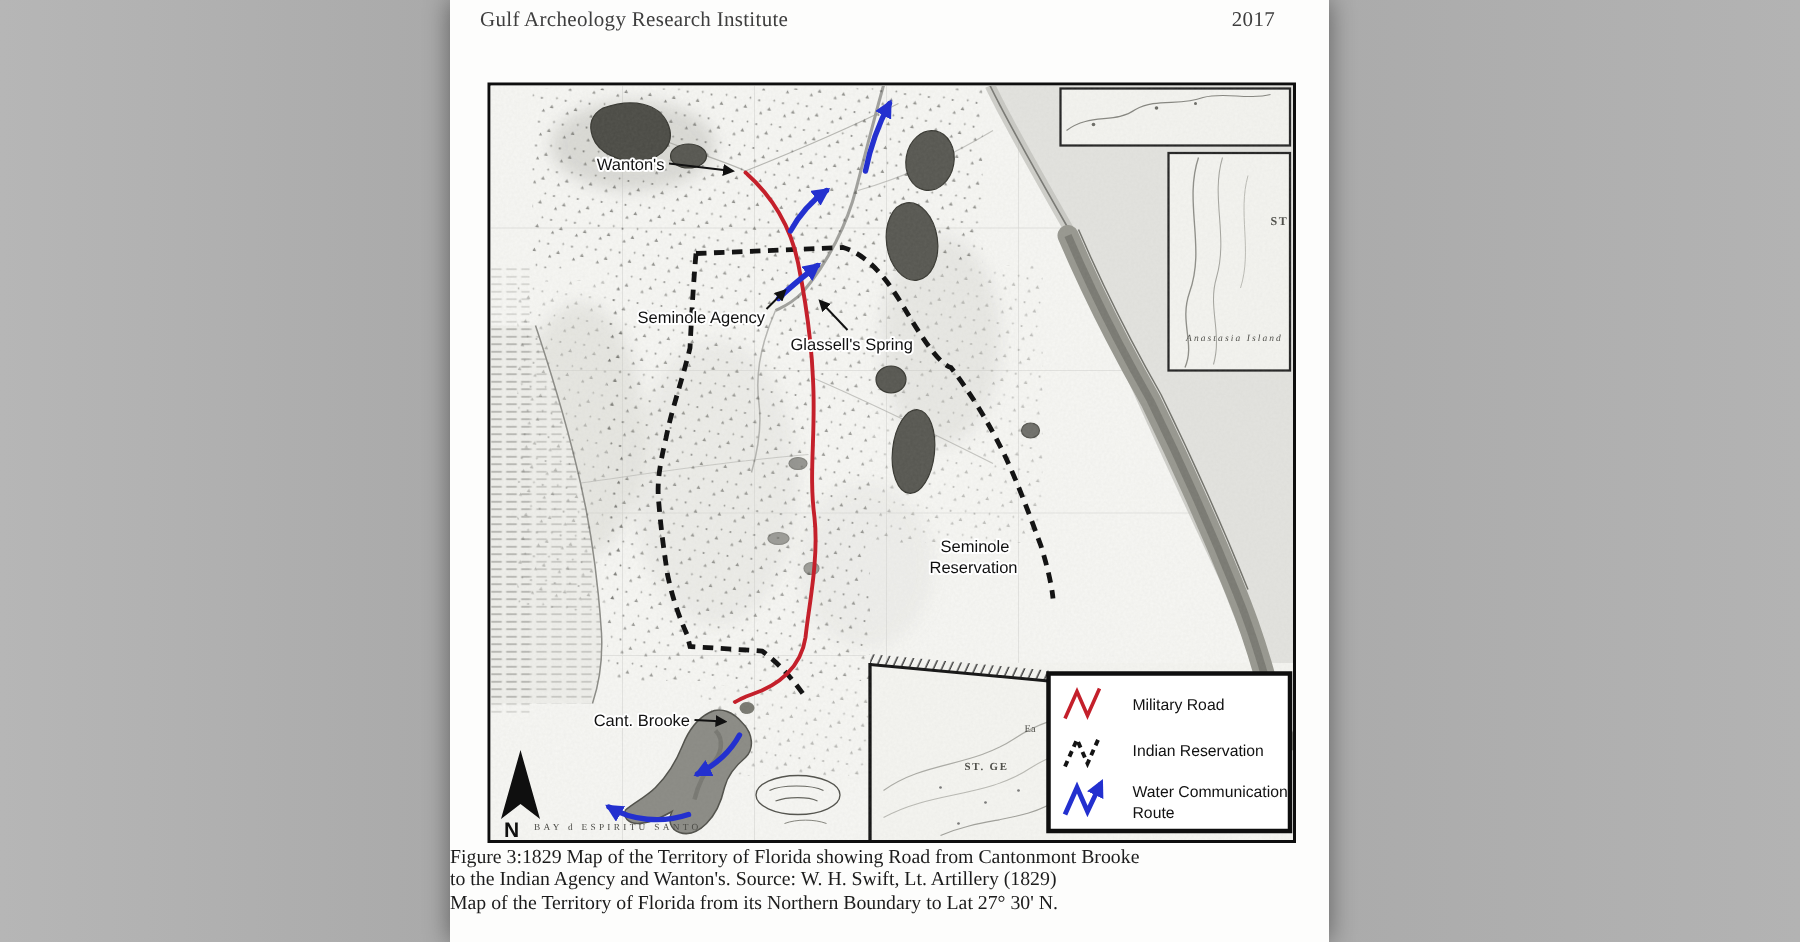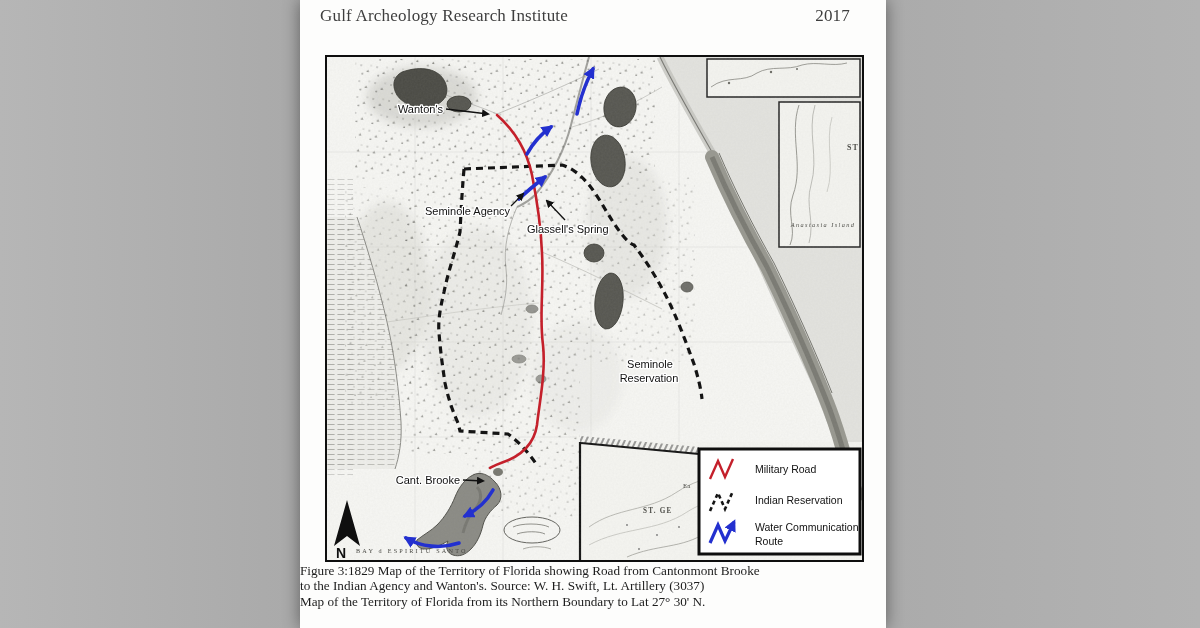--- a/index.html
+++ b/index.html
@@ -2,21 +2,21 @@
 <html><head>
 <meta charset="utf-8">
 <style>
   html,body{margin:0;padding:0;background:#9e9e9e;}
   .stage{position:relative;width:1200px;height:628px;overflow:hidden;
          background:linear-gradient(90deg,#b6b6b6 0%,#a7a7a7 30%,#a9a9a9 68%,#b3b3b3 100%);
          font-family:"Liberation Serif",serif;}
   .page{position:absolute;left:300px;top:0;width:586px;height:628px;background:#fdfdfc;
         box-shadow:0 0 16px rgba(0,0,0,.45);}
   .page-header{position:absolute;top:6px;left:20px;right:36px;display:flex;
-        justify-content:space-between;font-size:17px;color:#3e3e3e;letter-spacing:.2px;}
+        justify-content:space-between;font-size:14px;color:#3e3e3e;letter-spacing:.2px;}
   .map-frame{position:absolute;left:25px;top:55px;width:535px;height:503px;
         border:2px solid #0e0e0e;background:#f6f6f3;}
   .map-frame svg{display:block;}
   .caption{position:absolute;top:563px;left:0;right:0;text-align:left;
         font-size:13.2px;line-height:1.16;color:#1c1c1c;}
   .caption .it{}
   text{font-family:"Liberation Sans",sans-serif;}
   .maplabel{font-size:11px;fill:#111;paint-order:stroke;stroke:#ffffff;stroke-width:2.6px;
         stroke-linejoin:round;font-weight:400;}
   .legendtext{font-size:10.5px;fill:#111;}
@@ -229,18 +229,18 @@
           <text class="legendtext" x="428" y="447">Indian Reservation</text>
           <polyline points="383,486 391,468 398,484 407,465" fill="none" stroke="#2330cf" stroke-width="3.2" marker-end="url(#mBlue)"></polyline>
           <text class="legendtext" x="428" y="474">Water Communication</text>
           <text class="legendtext" x="428" y="488">Route</text>
         </g>
       </svg>
     </div>
 
     <div class="caption">
       <div>Figure 3:1829 Map of the Territory of Florida showing Road from Cantonmont Brooke</div>
-      <div>to the Indian Agency and Wanton's. Source: W. H. Swift, Lt. Artillery (3037)</div>
+      <div>to the Indian Agency and Wanton's. Source: W. H. Swift, Lt. Artillery (1829)</div>
       <div class="it">Map of the Territory of Florida from its Northern Boundary to Lat 27° 30' N.</div>
     </div>
 
   </div>
 </div>
 
 </body></html>

